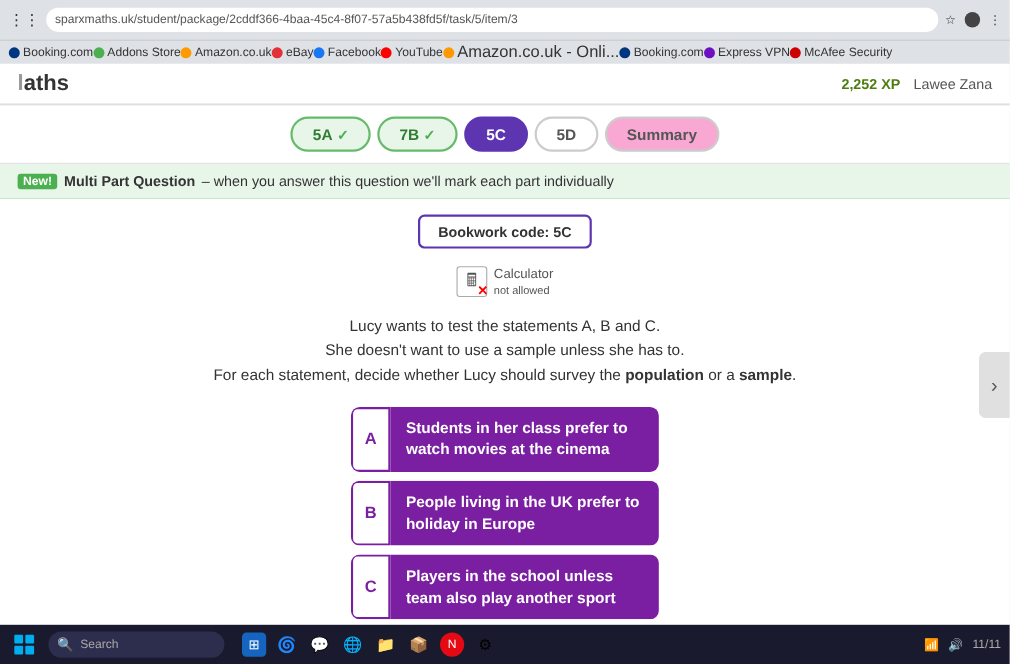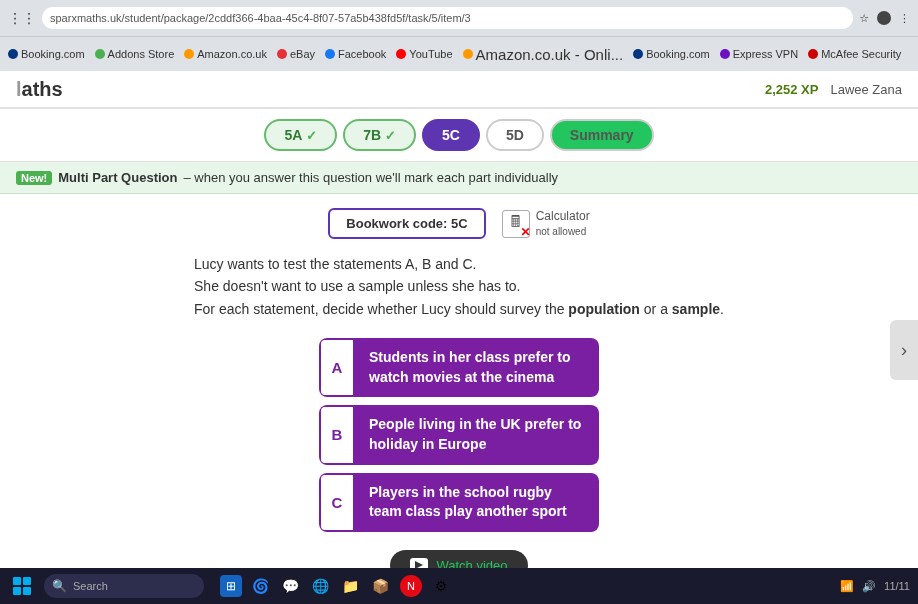--- a/index.html
+++ b/index.html
@@ -38,25 +38,24 @@
     .browser-bar .browser-icons {
       display: flex;
       gap: 8px;
       align-items: center;
       font-size: 11px;
     }
 
     
     .bookmarks-bar {
       background: #dee1e6;
-      height: 35px;
+      height: 22px;
       display: flex;
       align-items: center;
       padding: 0 8px;
-      gap: 10px;
       font-size: 11px;
       color: #333;
       border-top: 1px solid #c8c8c8;
     }
     .bookmark-item {
       display: flex;
       align-items: center;
       gap: 3px;
       cursor: pointer;
     }
@@ -121,21 +120,21 @@
       background: #e8f5e9;
       border-color: #66bb6a;
       color: #2e7d32;
     }
     .tab-btn.active {
       background: #5e35b1;
       border-color: #5e35b1;
       color: white;
     }
     .tab-btn.summary {
-      background: #22c55e;
+      background: #f9a8d4;
       border-color: #ccc;
       color: #555;
     }
     .checkmark {
       color: #4caf50;
       font-size: 13px;
     }
 
     
     .info-banner {
@@ -166,20 +165,21 @@
       flex-direction: column;
       align-items: center;
     }
 
     
     .bookwork-row {
       display: flex;
       align-items: center;
       gap: 16px;
       margin-bottom: 14px;
+      flex-direction: column;
     }
     .bookwork-code-btn {
       background: white;
       border: 2px solid #5e35b1;
       border-radius: 6px;
       padding: 6px 16px;
       font-size: 13px;
       font-weight: bold;
       color: #333;
       cursor: pointer;
@@ -206,20 +206,21 @@
       position: absolute;
       bottom: -2px;
       right: -2px;
       color: red;
       font-size: 12px;
       font-weight: bold;
     }
 
     
     .question-text {
+      text-align: center;
       font-size: 14px;
       color: #333;
       line-height: 1.6;
       margin-bottom: 18px;
     }
     .question-text strong {
       font-weight: bold;
     }
 
     
@@ -500,21 +501,21 @@
     <div class="statement-card">
       <div class="statement-letter">A</div>
       <div class="statement-text">Students in her class prefer to watch movies at the cinema</div>
     </div>
     <div class="statement-card">
       <div class="statement-letter">B</div>
       <div class="statement-text">People living in the UK prefer to holiday in Europe</div>
     </div>
     <div class="statement-card">
       <div class="statement-letter">C</div>
-      <div class="statement-text">Players in the school rugby team class play another sport</div>
+      <div class="statement-text">Players in the school unless team also play another sport</div>
     </div>
   </div>
 
   <button class="watch-video-btn">
     <div class="play-icon">
       <div class="play-triangle"></div>
     </div>
     <span>Watch video</span>
   </button>
 </div>

